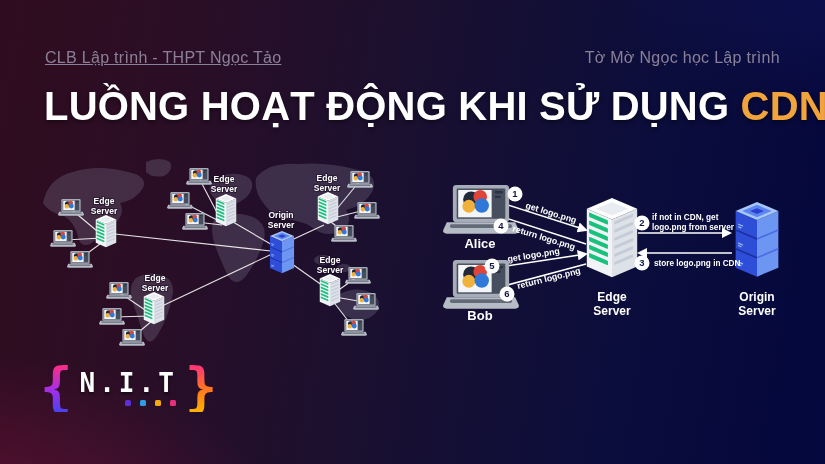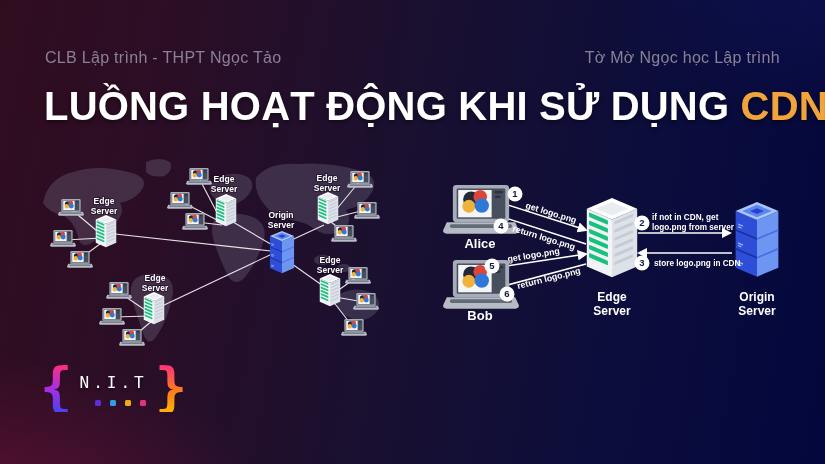--- a/index.html
+++ b/index.html
@@ -3,21 +3,21 @@
 <meta charset="utf-8">
 <style>
   html,body{margin:0;padding:0;background:#000;}
   .stage{position:relative;width:825px;height:464px;overflow:hidden;
     font-family:"Liberation Sans",sans-serif;
     background:linear-gradient(100deg,#300c1f 0%,#2a0e26 22%,#1a1030 48%,#0b0d3c 75%,#04073d 100%);}
   .stage::before{content:"";position:absolute;inset:0;pointer-events:none;
     background:radial-gradient(560px 300px at -4% 112%, rgba(150,22,72,.45), transparent 55%),
                radial-gradient(420px 260px at 104% -8%, rgba(25,28,110,.40), transparent 60%);}
   .sub{position:absolute;top:49px;font-size:16px;color:#8a8198;letter-spacing:.3px;}
-  .sub.left{left:45px;} .sub.right{right:45px;}
+  .sub.left{left:45px;text-decoration:underline;} .sub.right{right:45px;}
   .title{position:absolute;left:44px;top:84px;font-size:40px;font-weight:800;color:#ffffff;
     letter-spacing:.2px;white-space:nowrap;text-shadow:0 2px 4px rgba(0,0,0,.45);}
   .title .accent{color:#F2A43C;}
   .map-wrap{position:absolute;left:28px;top:148px;width:395px;height:230px;}
   .flow-wrap{position:absolute;left:430px;top:168px;width:395px;height:165px;}
   svg{display:block;}
   .map-label{font-size:8.5px;font-weight:700;fill:#ffffff;text-anchor:middle;
     paint-order:stroke;stroke:rgba(22,10,32,.55);stroke-width:2px;stroke-linejoin:round;}
   .conn{stroke:#ffffff;stroke-width:1.1;opacity:.88;}
   .flow-name{font-size:13px;font-weight:700;fill:#ffffff;text-anchor:middle;}
@@ -26,21 +26,21 @@
   .arrow-text{font-size:8.8px;font-weight:700;fill:#ffffff;}
   .arrow-text.sm{font-size:8.2px;font-weight:600;}
   .badge-num{font-size:9.5px;font-weight:700;fill:#101845;text-anchor:middle;}
   .logo{position:absolute;left:40px;top:364px;display:flex;align-items:center;gap:7px;
     font-family:"DejaVu Sans Mono",monospace;}
   .brace{font-size:54px;font-weight:bold;line-height:48px;
     -webkit-background-clip:text;background-clip:text;color:transparent;-webkit-text-fill-color:transparent;}
   .brace.l{background-image:linear-gradient(180deg,#ff2f7e 0%,#a22fe8 55%,#4a43f0 100%);}
   .brace.r{background-image:linear-gradient(180deg,#ff2f7e 0%,#ff7a1f 55%,#ffb300 100%);}
   .logo-center{display:flex;flex-direction:column;align-items:flex-end;}
-  .logo-name{font-size:16px;font-weight:normal;color:#ffffff;letter-spacing:4px;line-height:26px;
+  .logo-name{font-size:26px;font-weight:bold;color:#ffffff;letter-spacing:4px;line-height:26px;
     text-shadow:0 2px 3px rgba(0,0,0,.5);}
   .dots{display:flex;gap:9px;margin-top:4px;margin-right:2px;}
   .dot{width:6px;height:6px;border-radius:1.5px;}
   .dot.d1{background:#5b2fd5;} .dot.d2{background:#2e9de6;} .dot.d3{background:#f0ab0f;} .dot.d4{background:#e8307a;}
 </style>
 </head>
 <body>
 
 <div class="stage">
 

